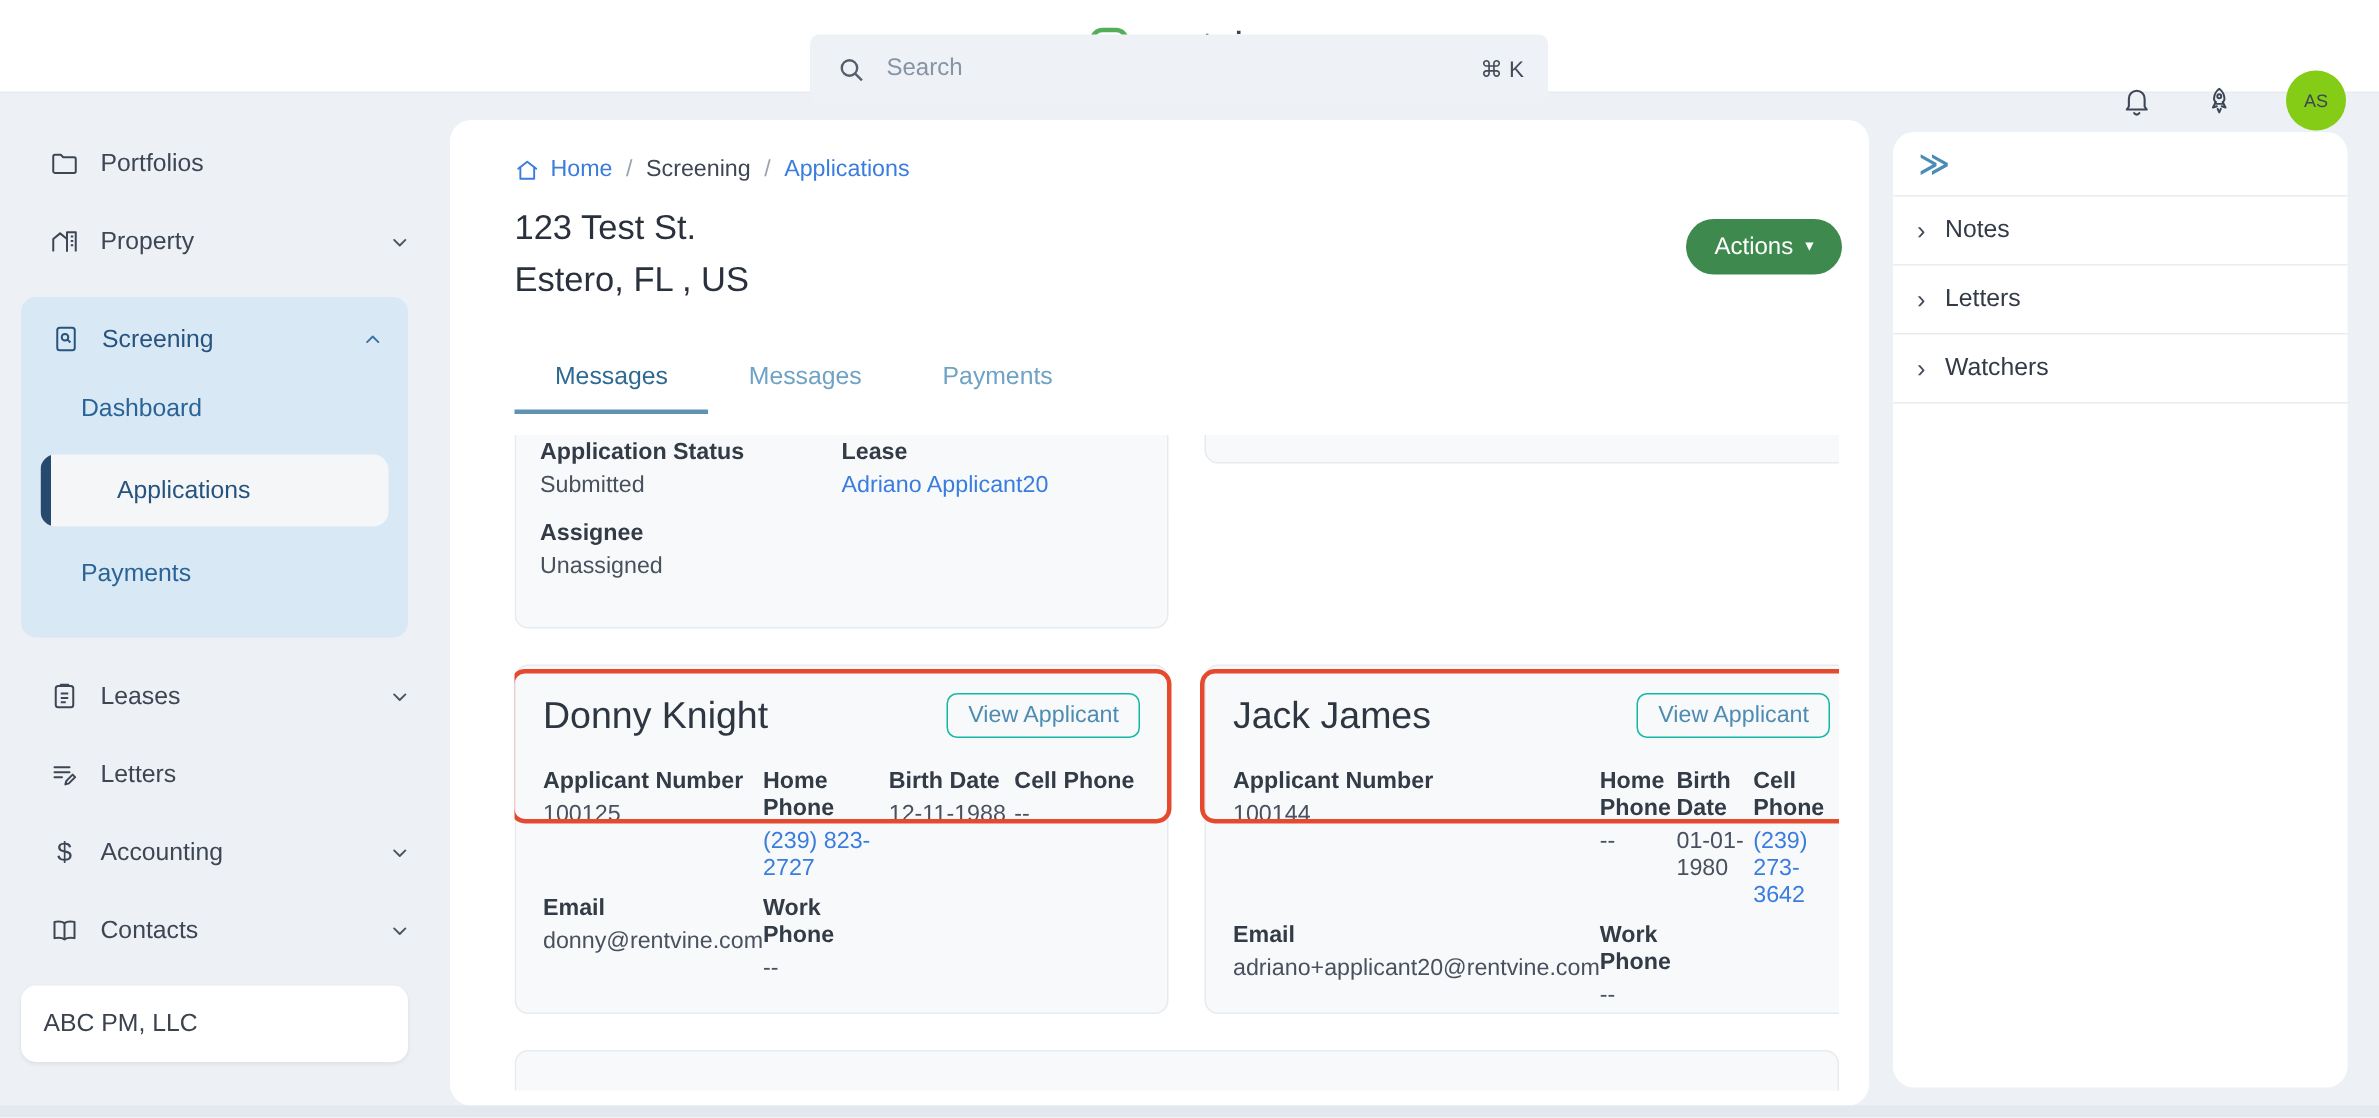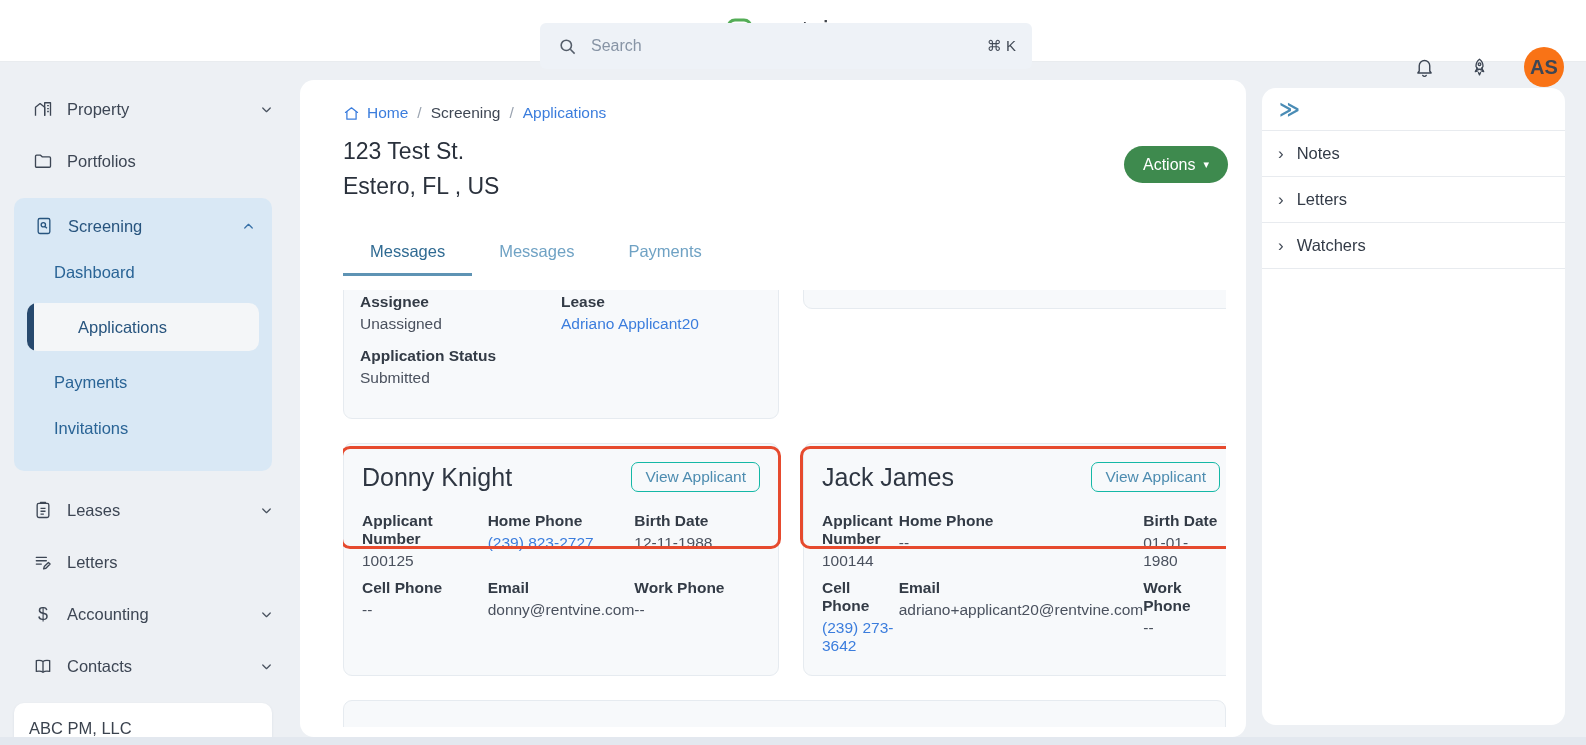--- a/index.html
+++ b/index.html
@@ -18,22 +18,22 @@
   .brand-text { font-size:27px; color:#3f444b; letter-spacing:.3px; }
   .searchbox { position:absolute; left:540px; top:23px; width:492px; height:46px;
     background:#eef2f7; border-radius:6px; display:flex; align-items:center;
     padding:0 16px 0 18px; gap:12px; }
   .searchbox input { border:none; background:transparent; outline:none; flex:1;
     font-size:16px; color:#3d4654; font-family:inherit; }
   .searchbox input::placeholder { color:#8794a5; }
   .kbd { color:#434b57; font-size:15px; white-space:nowrap; }
   .top-icons { margin-left:auto; display:flex; align-items:center; gap:34px; }
   .icon-btn { cursor:pointer; color:#3d4654; }
-  .avatar { width:40px; height:40px; border-radius:50%; background:#f97316; color:#3d4654;
-    font-weight:700; font-size:20px; display:flex; align-items:center; justify-content:center; cursor:pointer; }
+  .avatar { width:40px; height:40px; border-radius:50%; background:#84cc16; color:#3d4654;
+    font-weight:400; font-size:12px; display:flex; align-items:center; justify-content:center; cursor:pointer; }
 
   
   .layout { display:flex; height:683px; }
 
   
   .sidebar { width:300px; flex:none; padding-top:32px; }
   .nav-item { display:flex; align-items:center; height:30px; padding:0 26px 0 32px;
     margin-bottom:22px; font-size:16.5px; color:#3d4654; cursor:pointer; }
   .nav-ic { width:22px; margin-right:13px; display:flex; justify-content:center; }
   .chev { margin-left:auto; color:#4a5360; }
@@ -81,21 +81,21 @@
   .partial-card { height:117px; margin-top:-98px; }
 
   .applicant-card { margin-top:24px; height:233px; padding:16px 18px; position:relative; }
   .applicant-card.second { margin-top:134px; }
   .red-outline { position:absolute; left:-4px; right:-3px; top:2px; height:103px;
     border:3px solid #e64a2e; border-radius:10px; pointer-events:none; }
   .app-head { display:flex; align-items:center; justify-content:space-between; margin-top:2px; }
   .app-name { font-size:25px; color:#2e3642; }
   .view-btn { border:1px solid #14b8a6; color:#4d8cb0; background:transparent; border-radius:7px;
     padding:5px 13px; font-size:15.5px; font-family:inherit; cursor:pointer; }
-  .fields { display:grid; grid-template-columns:1fr 1fr 1fr; margin-top:20px; row-gap:9px; }
+  .fields { display:grid; grid-template-columns:1fr 1fr 1fr 1fr; margin-top:20px; row-gap:9px; }
   .bottom-partial { margin-top:24px; height:60px; width:100%; }
 
   
   .right-panel { width:303px; margin:26px 0 0 16px; background:#fff; border-radius:14px; height:637px; }
   .rp-head { height:43px; display:flex; align-items:center; padding:0 17px;
     border-bottom:1px solid #e8ebef; color:#4a8cb5; font-size:20px; font-weight:700; cursor:pointer; }
   .rp-row { height:46px; display:flex; align-items:center; gap:13px; padding:0 16px;
     border-bottom:1px solid #e8ebef; font-size:16.5px; color:#333b47; cursor:pointer; }
   .rp-chev { color:#434b57; font-size:17px; }
 
@@ -145,40 +145,40 @@
   </div>
 </div>
 
 <div class="layout">
 
   <div class="sidebar">
 
     <div class="nav-item">
       <span class="nav-ic">
         <svg width="20" height="20" viewBox="0 0 24 24" fill="none" stroke="currentColor" stroke-width="1.6" stroke-linejoin="round">
+          <path d="M3 7.5V6.3c0-.7.6-1.3 1.3-1.3H9l2 2h8.7c.7 0 1.3.6 1.3 1.3v9.9c0 .7-.6 1.3-1.3 1.3H4.3c-.7 0-1.3-.6-1.3-1.3V7.5z"></path>
+        </svg>
+      </span>
+      <span>Portfolios</span>
+    </div>
+
+    <div class="nav-item">
+      <span class="nav-ic">
+        <svg width="20" height="20" viewBox="0 0 24 24" fill="none" stroke="currentColor" stroke-width="1.6" stroke-linejoin="round">
           <path d="M3 20V10l5.5-4.5L14 10v10"></path>
             <path d="M14 20V4.5h7V20"></path>
             <path d="M17 8h2M17 11.5h2M17 15h2"></path>
         </svg>
       </span>
       <span>Property</span>
       <span class="chev">
         <svg width="15" height="15" viewBox="0 0 24 24" fill="none" stroke="currentColor" stroke-width="2" stroke-linecap="round" stroke-linejoin="round">
             <path d="M6 9.5l6 6 6-6"></path>
           </svg>
       </span>
-    </div>
-
-    <div class="nav-item">
-      <span class="nav-ic">
-        <svg width="20" height="20" viewBox="0 0 24 24" fill="none" stroke="currentColor" stroke-width="1.6" stroke-linejoin="round">
-          <path d="M3 7.5V6.3c0-.7.6-1.3 1.3-1.3H9l2 2h8.7c.7 0 1.3.6 1.3 1.3v9.9c0 .7-.6 1.3-1.3 1.3H4.3c-.7 0-1.3-.6-1.3-1.3V7.5z"></path>
-        </svg>
-      </span>
-      <span>Portfolios</span>
     </div>
 
     <div class="screening-group">
       <div class="screening-head">
         <span class="nav-ic">
           <svg width="20" height="20" viewBox="0 0 24 24" fill="none" stroke="currentColor" stroke-width="1.6" stroke-linejoin="round">
             <rect x="5" y="3" width="14" height="18" rx="2"></rect>
               <circle cx="11.2" cy="10.5" r="2.6"></circle>
               <path d="M13.2 12.5l2.3 2.3"></path>
           </svg>
@@ -192,23 +192,20 @@
       </div>
       <div class="sub-item">
         <span>Dashboard</span>
       </div>
       <div class="sub-item active">
         <span>Applications</span>
       </div>
       <div class="sub-item">
         <span>Payments</span>
       </div>
-      <div class="sub-item">
-        <span>Invitations</span>
-      </div>
     </div>
 
     <div class="nav-item">
       <span class="nav-ic">
         <svg width="20" height="20" viewBox="0 0 24 24" fill="none" stroke="currentColor" stroke-width="1.6" stroke-linejoin="round">
           <rect x="5" y="4" width="14" height="17" rx="2"></rect>
             <path d="M9 4.2V3h6v1.2"></path>
             <path d="M9 10h6M9 13.5h6M9 17h4"></path>
         </svg>
       </span>
@@ -294,26 +291,26 @@
       <div class="tab">Payments</div>
     </div>
 
     <div class="tab-content">
       <div class="cols">
 
         <div class="col">
           <div class="panel-card summary-card">
             <div class="summary-col">
               <div class="blk">
+                <div class="f-label">Application Status</div>
+                <div class="f-value">Submitted</div>
+              </div>
+              <div class="blk">
                 <div class="f-label">Assignee</div>
                 <div class="f-value">Unassigned</div>
-              </div>
-              <div class="blk">
-                <div class="f-label">Application Status</div>
-                <div class="f-value">Submitted</div>
               </div>
             </div>
             <div class="summary-col">
               <div class="blk">
                 <div class="f-label">Lease</div>
                 <div class="f-value link">Adriano Applicant20</div>
               </div>
             </div>
           </div>
 

